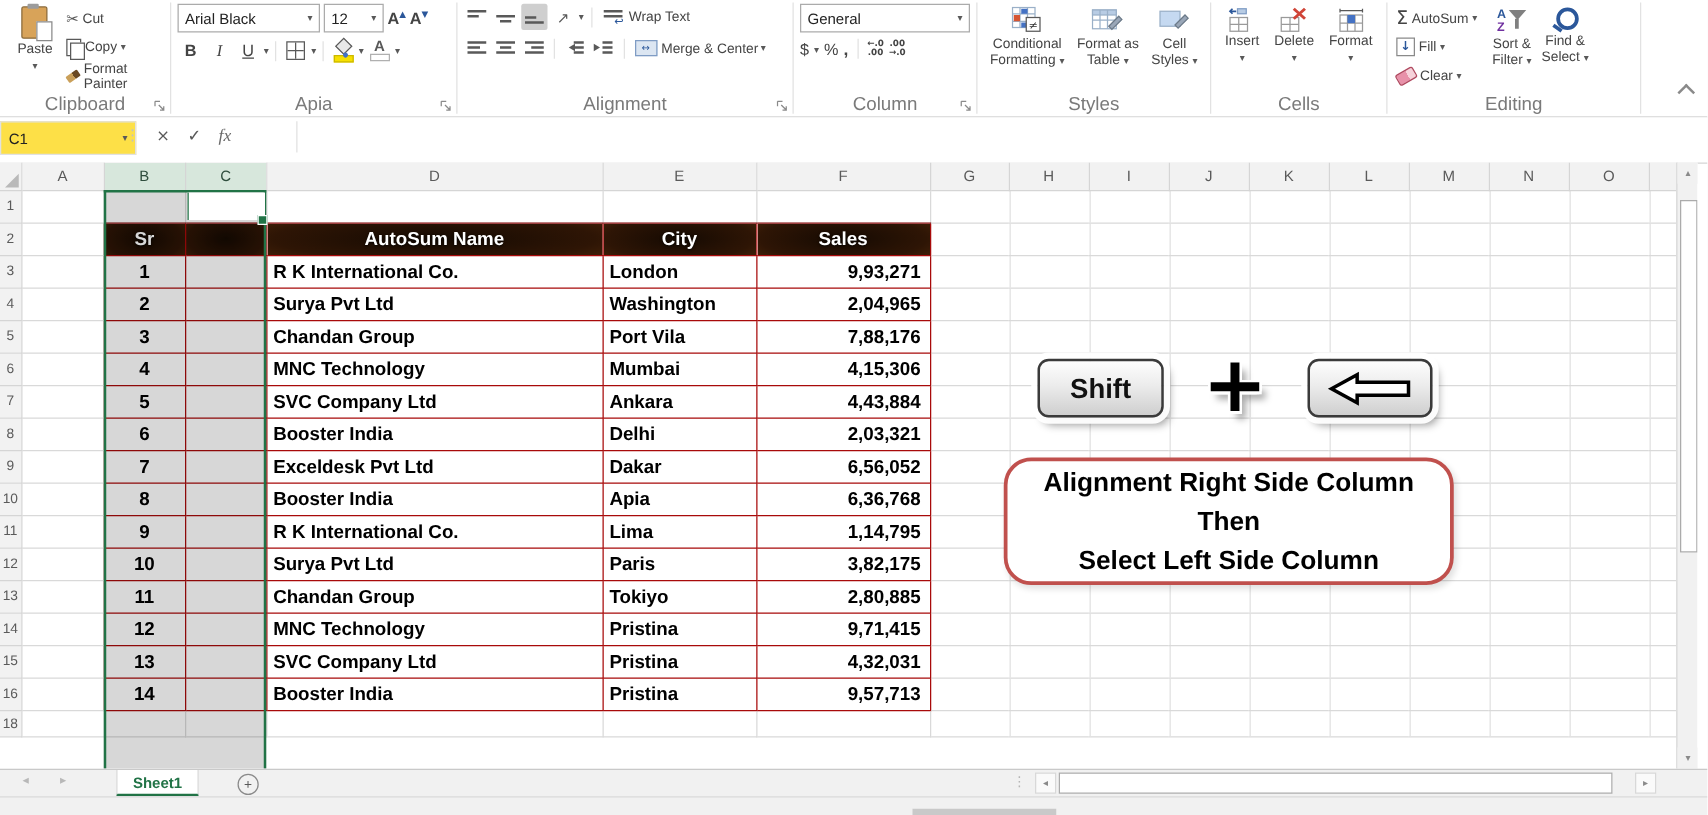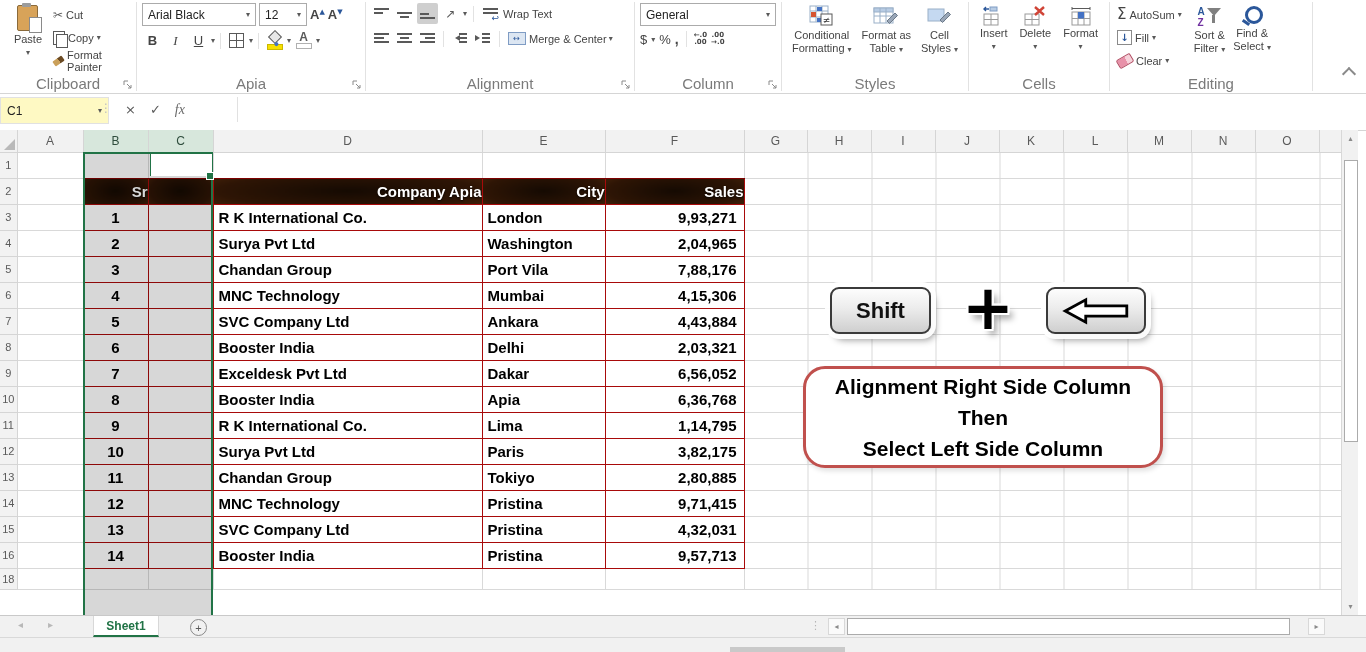--- a/index.html
+++ b/index.html
@@ -76,42 +76,42 @@
   .funnel{position:absolute;right:1px;top:3px;width:0;height:0;border-left:7px solid transparent;border-right:7px solid transparent;border-top:8px solid #808080}
   .funnel::after{content:"";position:absolute;left:-2px;top:-1px;width:3px;height:8px;background:#808080}
   .magni{position:relative;width:22px;height:22px}
   .magni::before{content:"";position:absolute;left:4px;top:1px;width:12px;height:12px;border:3px solid #2b579a;border-radius:50%}
   .magni::after{content:"";position:absolute;left:1px;top:16px;width:8px;height:3px;background:#2b579a;transform:rotate(35deg)}
   .sigma{font-size:15px;color:#444;font-family:"DejaVu Sans",sans-serif;line-height:15px}
   .chev{position:absolute;left:1344px;top:69px;width:8px;height:8px;border-left:2px solid #8a8a8a;border-top:2px solid #8a8a8a;transform:rotate(45deg)}
 
   
   .fbar{position:absolute;left:0;top:94px;width:1366px;height:36px;background:#fff;border-bottom:1px solid #d5d5d5}
-  .namebox{position:absolute;left:0;top:3px;width:95px;height:25px;border:1px solid #e1e1e1;background:#fef9c3;display:flex;align-items:center;justify-content:space-between;padding:0 6px;font-size:12px;color:#222}
+  .namebox{position:absolute;left:0;top:3px;width:95px;height:25px;border:1px solid #e1e1e1;background:#fde047;display:flex;align-items:center;justify-content:space-between;padding:0 6px;font-size:12px;color:#222}
   .fdots{position:absolute;left:100px;top:7px;color:#c0c0c0;font-size:12px;font-family:"DejaVu Sans",sans-serif}
   .fbtns{position:absolute;left:115px;top:3px;display:flex;align-items:center;gap:14px;height:25px;padding:0 10px;color:#9a9a9a;font-size:13px}
   .fx{font-style:italic;font-family:"Liberation Serif",serif;color:#6a6a6a;font-size:14px}
   .finput{position:absolute;left:237px;top:3px;right:0;height:25px;border-left:1px solid #e1e1e1;background:#fff;font-size:12px;color:#222;padding:4px 6px;box-sizing:border-box}
 
   
   .sheet{position:absolute;left:0;top:130px;width:1358px;height:485px;background:#fff;overflow:hidden}
   table.grid{border-collapse:collapse;table-layout:fixed;width:1341px}
   .grid th,.grid td{padding:0;overflow:hidden;white-space:nowrap}
   .grid th{background:#f2f2f2;font-weight:normal;font-size:12px;color:#5a5a5a;border-right:1px solid #d5d5d5;border-bottom:1px solid #d5d5d5}
   .grid th.selc{background:#d7e7dc;color:#2f4d3d}
   .grid th.rh{font-size:11px;text-align:center}
   .grid td{border-right:1px solid #d9d9d9;border-bottom:1px solid #d9d9d9;background:#fff}
   .corner{position:relative}
   .corner::after{content:"";position:absolute;right:2px;bottom:2px;border-left:11px solid transparent;border-bottom:11px solid #b9b9b9}
   tr.hdr{height:22px} tr.r{height:26px} tr.rlast{height:21px}
   td.rt{border:1px solid #a80a0a}
   td.redge-l{border-right:1px solid #7e0000}
   td.redge-t{border-bottom:1px solid #7e0000}
   td.bh{background:radial-gradient(ellipse 120% 170% at 50% 50%,#150a02 0%,#2e1505 40%,#6e3a10 85%,#7d4b1b 100%);
-        color:#fff;font-weight:bold;font-size:15px;text-align:right;text-shadow:0 1px 2px rgba(0,0,0,.85)}
+        color:#fff;font-weight:bold;font-size:15px;text-align:center;text-shadow:0 1px 2px rgba(0,0,0,.85)}
   td.dv{font-weight:bold;font-size:15px;color:#000}
   td.ctr{text-align:center} td.lft{text-align:left;padding-left:5px} td.rgt{text-align:right;padding-right:7px}
   td.gfill{background-image:repeating-linear-gradient(to right,transparent 0,transparent 63px,#d9d9d9 63px,#d9d9d9 64px)}
   .sel-overlay{position:absolute;left:83px;top:22px;width:130px;height:463px;background:rgba(0,0,0,.155);
         border-left:2px solid #217346;border-right:2px solid #217346;border-top:2px solid #217346;box-sizing:border-box}
   .active-cell{position:absolute;left:150px;top:24px;width:61px;height:22px;background:#fff;border-left:1px solid #217346}
   .fill-handle{position:absolute;left:206px;top:42px;width:6px;height:6px;background:#217346;border:1px solid #fff}
 
   
   .vscroll{position:absolute;left:1341px;top:0;width:17px;height:485px;background:#f1f1f1;border-left:1px solid #d8d8d8;box-sizing:border-box}
@@ -493,21 +493,21 @@
         <td class="redge-t"></td>
         <td class="redge-t"></td>
         <td class="redge-t"></td>
         <td class="gfill" colspan="10"></td>
       </tr>
       <tr class="r">
         <th class="rh">2</th>
         <td class="redge-l"></td>
         <td class="rt bh">Sr</td>
         <td class="rt bh"></td>
-        <td class="rt bh">Company Apia</td>
+        <td class="rt bh">AutoSum Name</td>
         <td class="rt bh">City</td>
         <td class="rt bh">Sales</td>
         <td class="gfill" colspan="10"></td>
       </tr>
       <tr class="r">
         <th class="rh">3</th>
         <td class="redge-l"></td>
         <td class="rt dv ctr">1</td>
         <td class="rt"></td>
         <td class="rt dv lft">R K International Co.</td>

